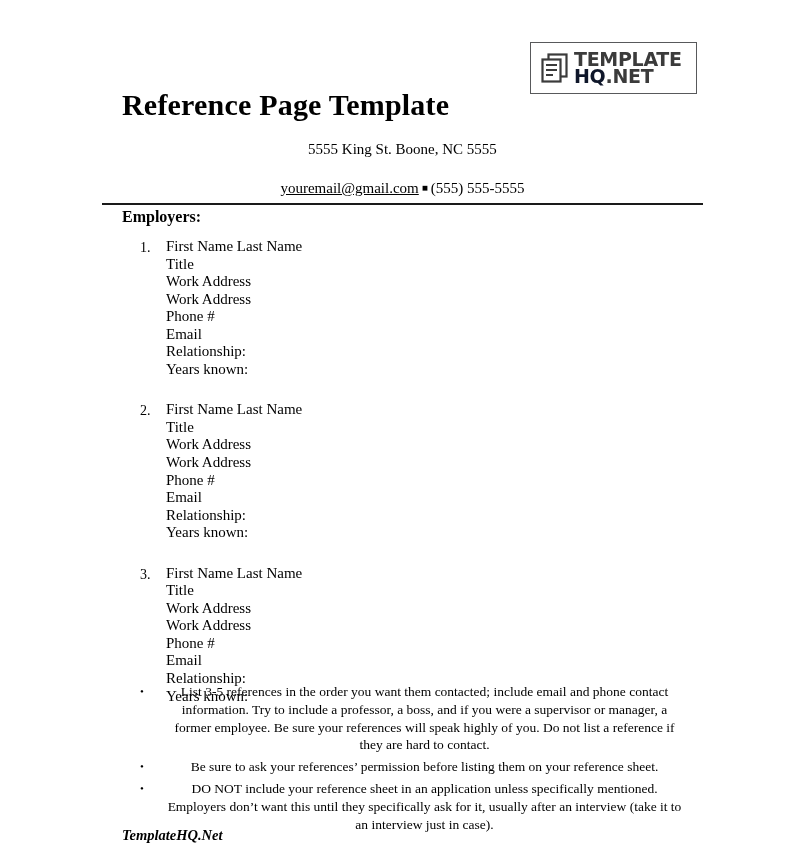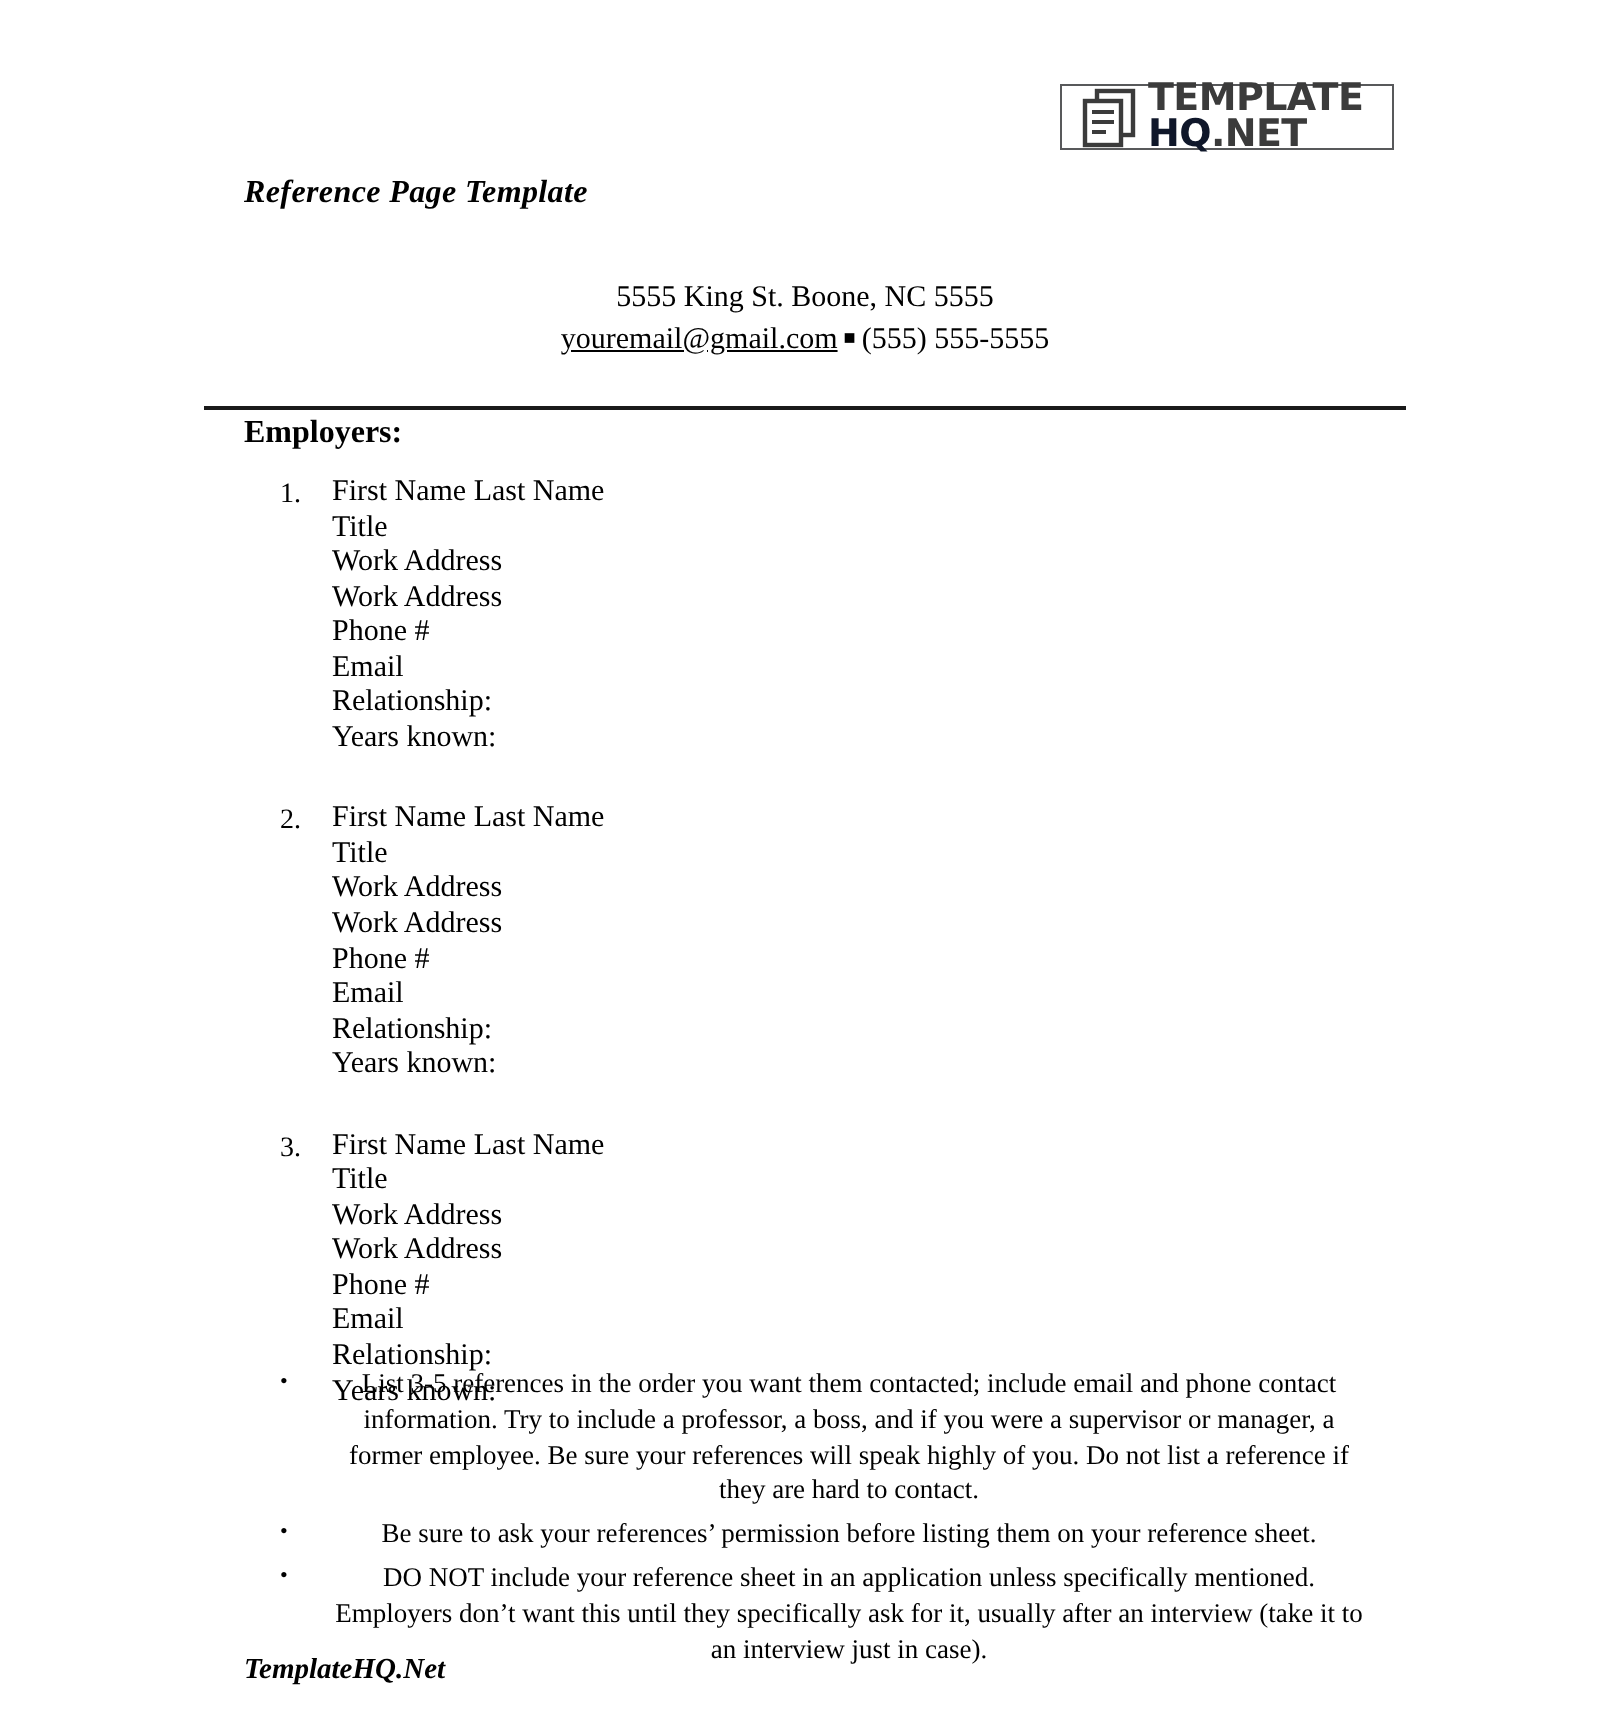--- a/index.html
+++ b/index.html
@@ -15,21 +15,21 @@
     position: relative;
     overflow: hidden;
   }
 
   
   .logo-box {
     position: absolute;
     left: 530px;
     top: 42px;
     width: 167px;
-    height: 33px;
+    height: 52px;
     border: 1px solid #58595b;
     background: #ffffff;
     box-sizing: border-box;
     display: flex;
     align-items: center;
     padding-left: 9px;
   }
   .logo-icon {
     width: 30px;
     height: 32px;
@@ -56,24 +56,23 @@
   }
   .logo-hq {
     color: #0f172a;
   }
 
   
   .doc-title {
     position: absolute;
     left: 122px;
     top: 88px;
-    font-size: 16px;
+    font-size: 30px;
     font-weight: bold;
     letter-spacing: 0.2px;
-    font-style: italic;
   }
 
   
   .company-header {
     position: absolute;
     left: 102px;
     top: 138px;
     width: 601px;
     text-align: center;
   }
@@ -83,21 +82,21 @@
     line-height: 1.15;
   }
   .company-address {
     font-size: 15px;
     line-height: 1.25;
     margin-top: 2px;
   }
   .company-contact {
     font-size: 15px;
     line-height: 1.25;
-    margin-top: 2px;
+    margin-top: 20px;
   }
   .email-link {
     text-decoration: underline;
     color: #000000;
   }
   .sep-square {
     font-size: 10px;
     vertical-align: 2px;
     padding: 0 3px;
   }

